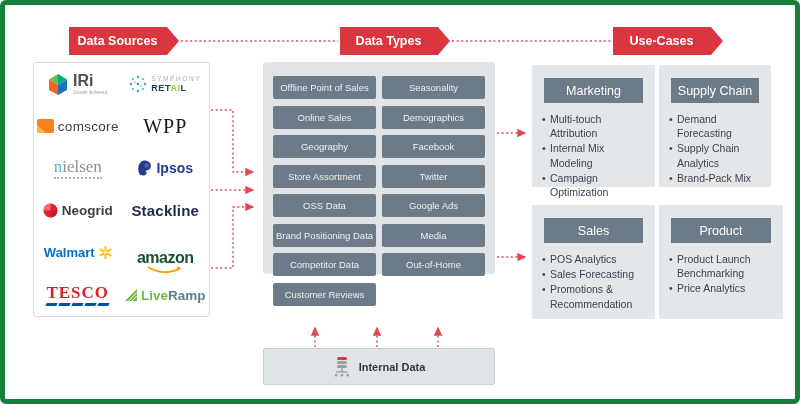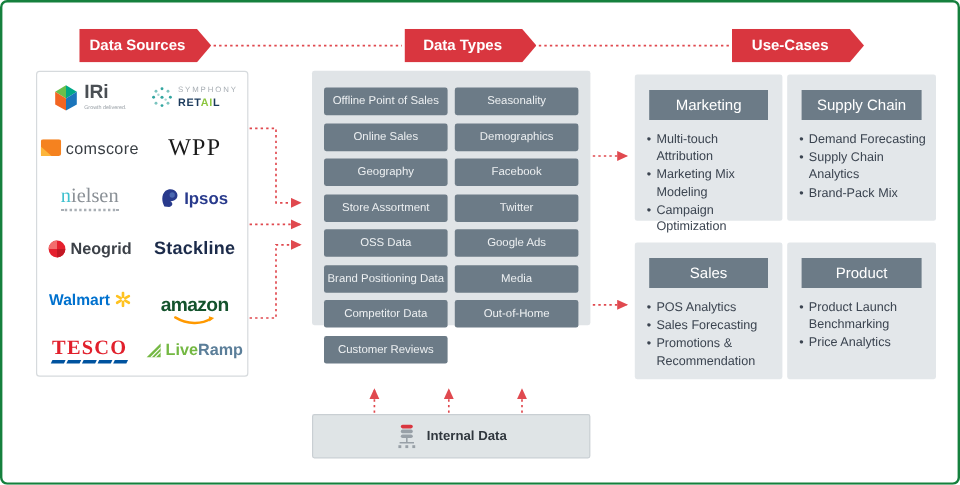--- a/index.html
+++ b/index.html
@@ -1,16 +1,16 @@
 <!DOCTYPE html>
 <html><head>
 <meta charset="utf-8">
 <style>
   html,body{margin:0;padding:0;background:#ffffff;font-family:"Liberation Sans",sans-serif;}
-  #canvas{position:relative;width:800px;height:404px;background:#ffffff;border:2px solid #15803d;border-radius:6px;box-sizing:border-box;overflow:hidden;}
+  #canvas{position:relative;width:800px;height:404px;background:#ffffff;border:5px solid #15803d;border-radius:6px;box-sizing:border-box;overflow:hidden;}
 
   
   .banner{position:absolute;top:22px;height:28px;background:#D9363F;color:#fff;
     font-size:12.5px;font-weight:700;display:flex;align-items:center;justify-content:center;
     padding-right:13px;box-sizing:border-box;
     clip-path:polygon(0 0,calc(100% - 12px) 0,100% 50%,calc(100% - 12px) 100%,0 100%);}
   #banner-sources{left:64px;width:110px;}
   #banner-types{left:335px;width:110px;}
   #banner-usecases{left:608px;width:110px;}
 
@@ -52,21 +52,21 @@
   
   #types-panel{position:absolute;left:258px;top:57px;width:232px;height:212px;background:#E0E4E7;
     border-radius:2px;box-sizing:border-box;padding:14px 10px;
     display:grid;grid-template-columns:1fr 1fr;gap:6.5px 6px;align-content:start;}
   .type-box{background:#6C7B87;border-radius:2px;height:23px;display:flex;align-items:center;justify-content:center;
     color:#EDF0F2;font-size:9.5px;text-align:center;padding:0 2px;box-sizing:border-box;}
 
   
   .uc-card{position:absolute;background:#E3E7EA;border-radius:2px;box-sizing:border-box;}
   #uc-marketing{left:527px;top:60px;width:123px;height:122px;}
-  #uc-supply{left:654px;top:60px;width:124px;height:122px;}
+  #uc-supply{left:654px;top:60px;width:112px;height:122px;}
   #uc-sales{left:527px;top:200px;width:123px;height:114px;}
   #uc-product{left:654px;top:200px;width:124px;height:114px;}
   .uc-header{margin:13px 12px 9px 12px;height:25px;background:#6C7B87;border-radius:0;
     color:#fff;font-size:12.5px;display:flex;align-items:center;justify-content:center;}
   .uc-list{list-style:none;margin:0 6px 0 10px;padding:0;}
   .uc-list li{position:relative;padding-left:8px;font-size:10.5px;line-height:1.35;color:#3B4450;margin-bottom:1px;}
   .uc-list li::before{content:"•";position:absolute;left:0;top:0;color:#3B4450;}
 
   
   #internal-box{position:absolute;left:258px;top:343px;width:232px;height:37px;background:#DFE4E6;
@@ -238,21 +238,21 @@
     <div class="type-box">Media</div>
     <div class="type-box">Competitor Data</div>
     <div class="type-box">Out-of-Home</div>
     <div class="type-box">Customer Reviews</div>
   </div>
 
   <div class="uc-card" id="uc-marketing">
     <div class="uc-header">Marketing</div>
     <ul class="uc-list">
       <li>Multi-touch Attribution</li>
-      <li>Marketing Mix Modeling</li>
+      <li>Internal Mix Modeling</li>
       <li>Campaign Optimization</li>
     </ul>
   </div>
 
   <div class="uc-card" id="uc-supply">
     <div class="uc-header">Supply Chain</div>
     <ul class="uc-list">
       <li>Demand Forecasting</li>
       <li>Supply Chain Analytics</li>
       <li>Brand-Pack Mix</li>

